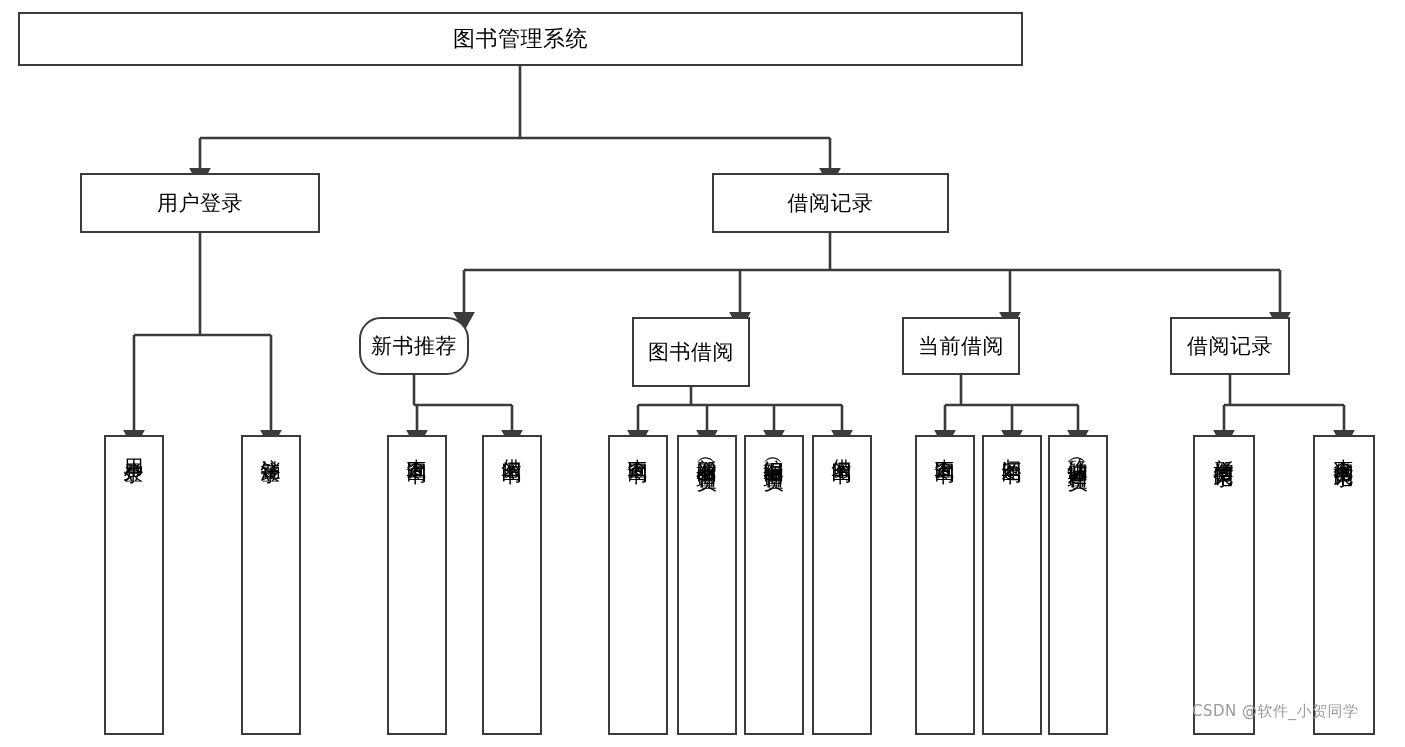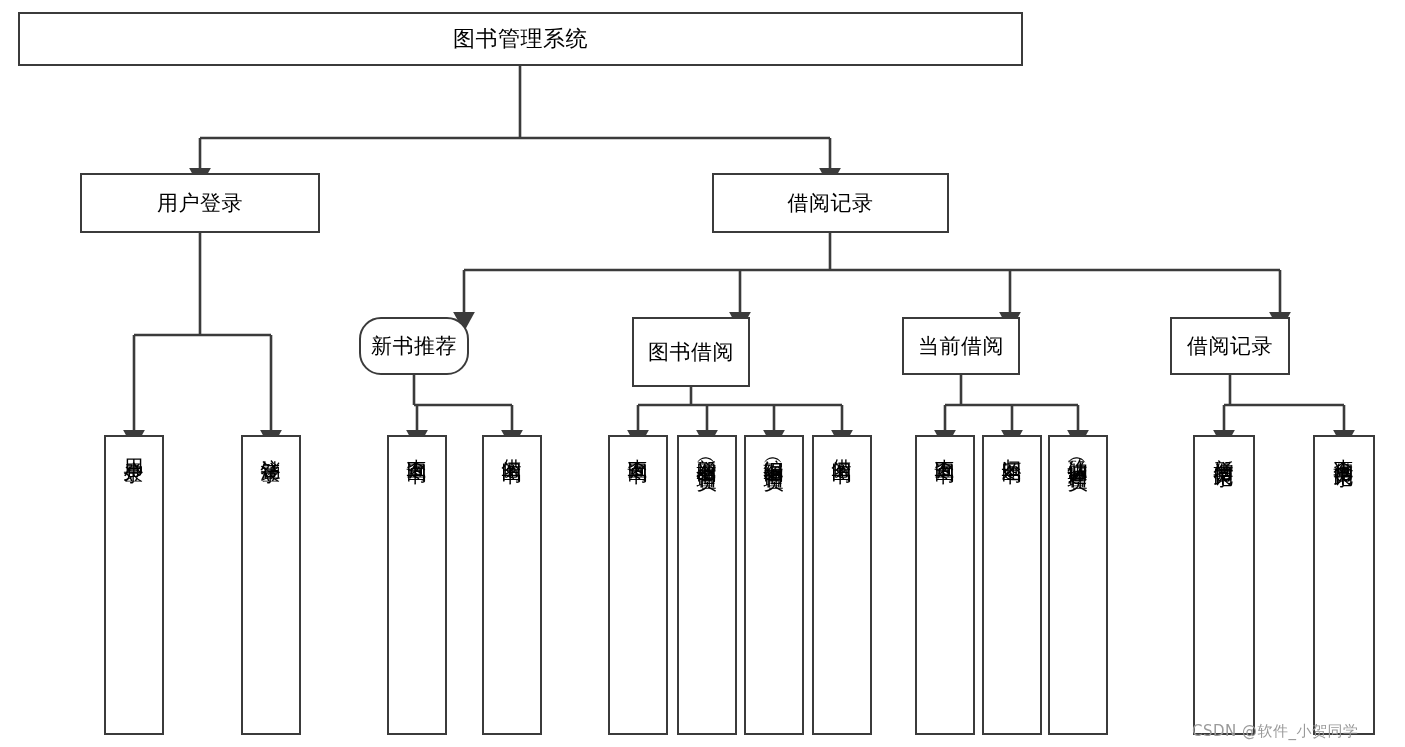--- a/index.html
+++ b/index.html
@@ -182,15 +182,15 @@
         <span class="label">确认归还（管理员）</span>
       </div>
       <div class="node node-v" style="left: 1193px; top: 435px; width: 62px; height: 300px;">
         <span class="label">新增借阅记录</span>
       </div>
       <div class="node node-v" style="left: 1313px; top: 435px; width: 62px; height: 300px;">
         <span class="label">查询借阅记录</span>
       </div>
     </div>
 
-  <div class="watermark" id="watermark-el" style="left:1192px; top:722px;text-align:right;">CSDN @软件_小贺同学</div>
+  <div class="watermark" id="watermark-el" style="left:1192px; top:702px;text-align:right;">CSDN @软件_小贺同学</div>
 
 </div>
 
 </body></html>

